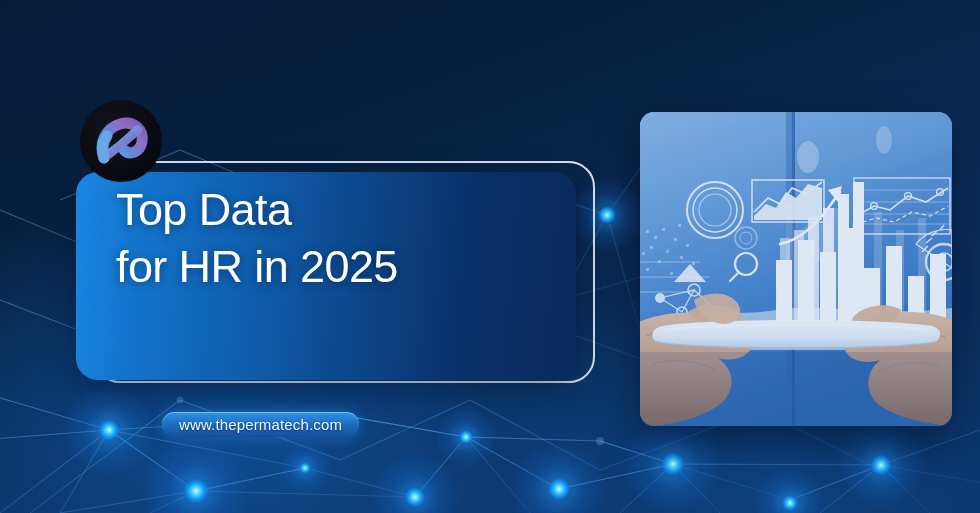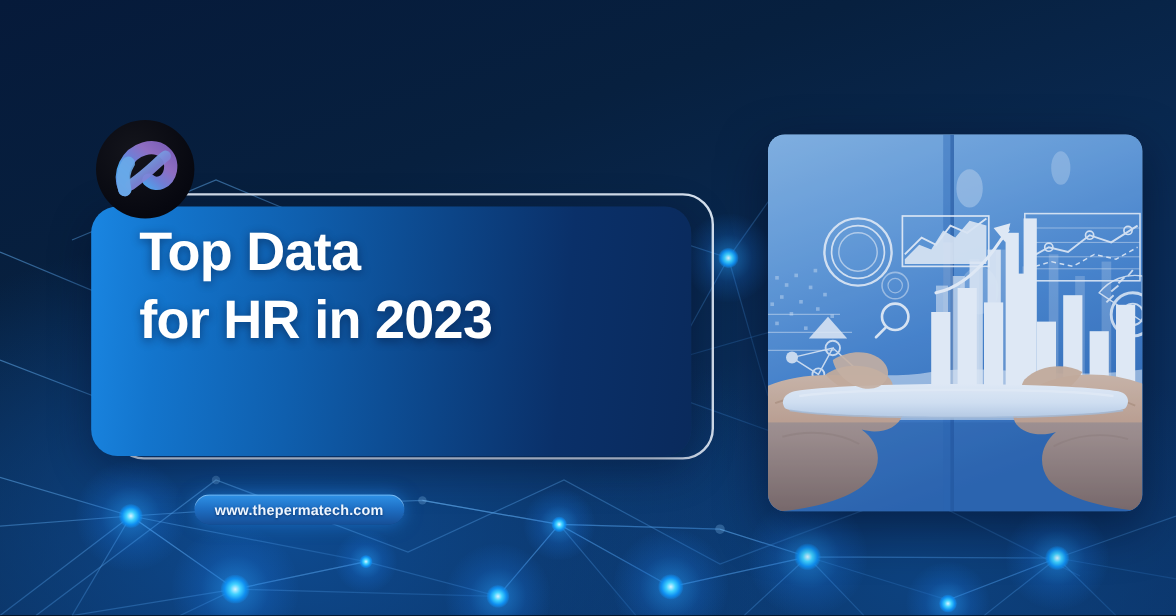--- a/index.html
+++ b/index.html
@@ -56,40 +56,40 @@
     position:absolute;left:76px;top:172px;width:500px;height:208px;
     border-radius:22px;
     background:linear-gradient(95deg,#1a86e2 0%,#1375cd 12%,#0f5fae 34%,#0c4588 58%,#0a3069 78%,#0a2a5c 100%);
     box-shadow:0 10px 34px rgba(0,10,35,.40);
     z-index:4;
   }
   #title-text{
     position:absolute;left:116px;top:181px;width:520px;
     z-index:6;
     color:#ffffff;
-    font-weight:700;
+    font-weight:400;
     font-size:45px;
     line-height:57px;
     letter-spacing:-.6px;
     text-shadow:0 2px 8px rgba(0,12,40,.45);
   }
   #title-text .ln{display:block;white-space:nowrap;}
 
   
   #url-badge{
     position:absolute;left:162px;top:412px;
     height:25px;padding:0 17px;
     display:flex;align-items:center;justify-content:center;
     border-radius:13px;
     background:linear-gradient(180deg,#2f93e8 0%,#1e6fc4 48%,#164f97 100%);
     box-shadow:0 0 14px rgba(35,140,240,.55),inset 0 1px 0 rgba(190,225,255,.55);
     z-index:7;
   }
   #url-badge span{
-    color:#eef6ff;font-size:12px;font-weight:700;letter-spacing:.15px;
+    color:#eef6ff;font-size:15px;font-weight:400;letter-spacing:.15px;
     text-shadow:0 1px 2px rgba(0,20,60,.6);
   }
 
   
   #hero-photo{
     position:absolute;left:640px;top:112px;width:312px;height:314px;
     border-radius:14px;overflow:hidden;
     background:linear-gradient(170deg,#84b2e0 0%,#6ea3dc 28%,#4e89cf 58%,#3f7ec8 80%,#356fb9 100%);
     box-shadow:0 14px 40px rgba(0,8,30,.5);
     z-index:5;
@@ -199,21 +199,21 @@
       <path d="M29 54 C46 42 52 34 58 30" fill="none" stroke="url(#markG2)" stroke-width="9" stroke-linecap="round" opacity=".95"></path>
       <path d="M24 58 C22 50 23 42 27 36" fill="none" stroke="#6aa9e8" stroke-width="11" stroke-linecap="round" opacity=".9"></path>
     </svg>
   </div>
 
   <div id="title-card"></div>
   <div id="title-card-outline"></div>
 
   <div id="title-text">
     <span class="ln">Top Data</span>
-    <span class="ln">for HR in 2023</span>
+    <span class="ln">for HR in 2025</span>
   </div>
 
   <div id="url-badge">
     <span>www.thepermatech.com</span>
   </div>
 
   <div id="hero-photo">
     <svg class="photo-svg" viewBox="0 0 312 314">
       <defs>
         <linearGradient id="bgPhoto" x1="0" y1="0" x2="0.35" y2="1">

